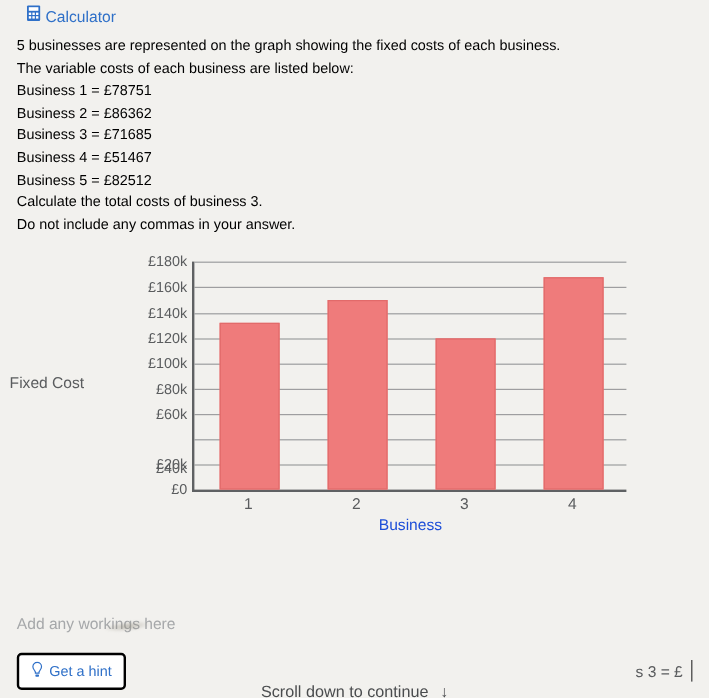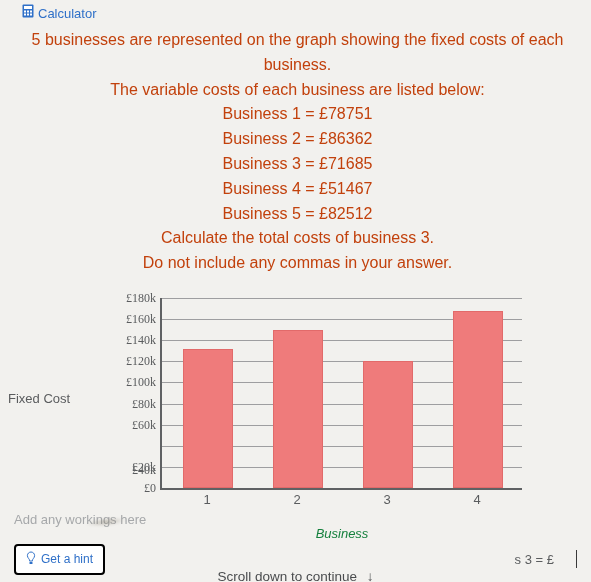--- a/index.html
+++ b/index.html
@@ -18,24 +18,23 @@
     align-items: flex-end;
     gap: 4px;
     margin: 4px 0 0 22px;
     color: #2f70c8;
     font-size: 13px;
     font-weight: 500;
   }
   .calc-btn svg { width: 12px; height: 14px; }
   .question {
     margin: 6px 10px 10px 14px;
-    font-size: 16px;
+    font-size: 12px;
     line-height: 1.55;
-    color: #c2410c;
-    text-align: center;
+    color: #000000;
   }
   .question .line { display: block; }
 
   
   .chart-wrap {
     position: relative;
     margin: 2px 0 0 0;
     width: 560px;
     height: 240px;
   }
@@ -64,21 +63,20 @@
     opacity: 0.8;
   }
   .tick {
     position: absolute;
     right: 100%;
     transform: translateY(-50%);
     padding-right: 6px;
     font-size: 12px;
     color: #5a5c5e;
     white-space: nowrap;
-    font-family: Liberation Serif, serif;
   }
   .bar {
     position: absolute;
     bottom: 0;
     width: 48px;
     background: #ef7b7b;
     border: 1px solid #e26a6a;
   }
   .xcat {
     position: absolute;
@@ -86,24 +84,23 @@
     transform: translateX(-50%);
     font-size: 13px;
     color: #5a5c5e;
     padding-top: 4px;
   }
   .xaxis-label {
     position: absolute;
     left: 50%;
     top: 100%;
     transform: translateX(-50%);
-    padding-top: 38px;
-    font-size: 13px;
-    color: #15803d;
-    font-style: italic;
+    padding-top: 22px;
+    font-size: 13px;
+    color: #1d4ed8;
   }
 
   .workings {
     position: absolute;
     left: 14px;
     top: 512px;
     color: #a6a8aa;
     font-size: 13px;
   }
   .smudge {
@@ -150,21 +147,21 @@
     margin-top: 35px;
   }
   .scroll-msg .arrow { margin-left: 6px; }
   .answer-frag {
     position: absolute;
     right: 14px;
     font-size: 13px;
     color: #5a5c5e;
     display: flex;
     align-items: center;
-    gap: 20px;
+    gap: 5px;
   }
   .answer-frag .cursor {
     display: inline-block;
     width: 1px;
     height: 18px;
     background: #3a3a3a;
     margin-left: 2px;
   }
 </style>
 </head>

